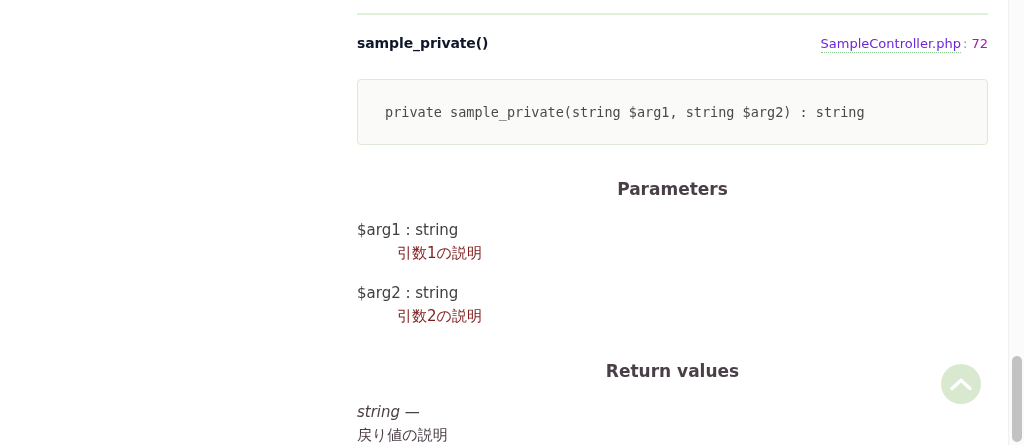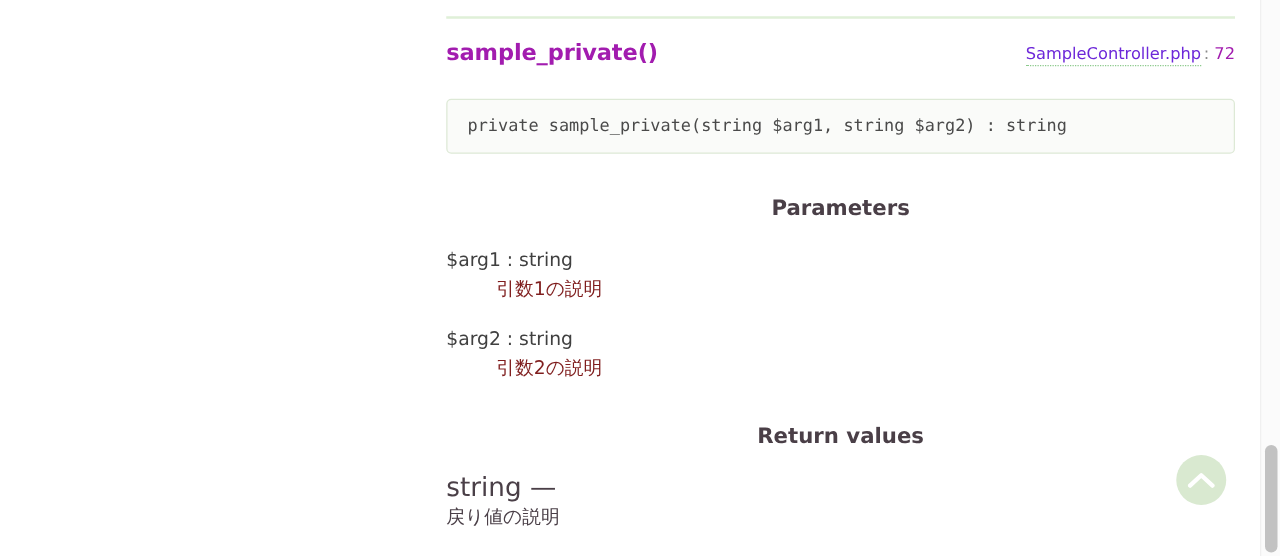--- a/index.html
+++ b/index.html
@@ -42,23 +42,23 @@
     width: 631px;
   }
 
   
   .method-header {
     position: relative;
     margin-top: 14px;
     min-height: 30px;
   }
   .method-title {
-    font-size: 18px;
+    font-size: 14px;
     font-weight: bold;
-    color: #a21caf;
+    color: #0f172a;
     letter-spacing: -0.1px;
     line-height: 28px;
     margin: 0;
     display: inline-block;
   }
   .source-ref {
     position: absolute;
     right: 0;
     top: 7px;
     font-size: 13px;
@@ -96,21 +96,21 @@
     padding: 11px 16px;
     box-sizing: border-box;
     width: 631px;
   }
   .signature-code {
     font-family: "DejaVu Sans Mono", "Liberation Mono", monospace;
     font-size: 13.5px;
     line-height: 20px;
     color: #4a4a4a;
     white-space: pre;
-    margin: 0;
+    margin: 11px;
   }
 
   
   .section-heading {
     font-size: 17px;
     font-weight: bold;
     color: #4a3f47;
     margin: 32px 0 0 0;
     line-height: 24px;
     text-align: center;
@@ -134,23 +134,24 @@
     line-height: 22px;
     color: #7f1d1d;
     margin-left: 40px;
     margin-top: 1px;
   }
 
   .return-block {
     margin-top: 18px;
   }
   .return-type {
-    font-size: 21px;
+    font-size: 15px;
     line-height: 23px;
     color: #4a3f47;
+    font-style: italic;
   }
   .return-desc {
     font-size: 15px;
     line-height: 23px;
     color: #4a3f47;
   }
 
   
   .back-to-top {
     position: absolute;

